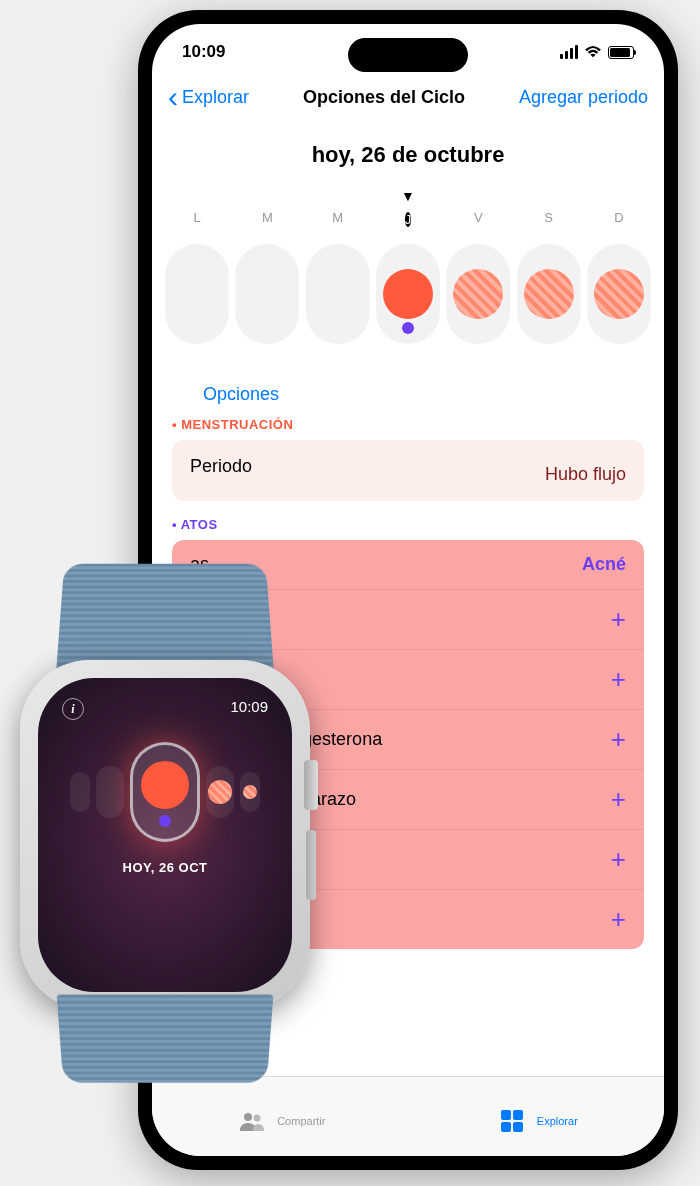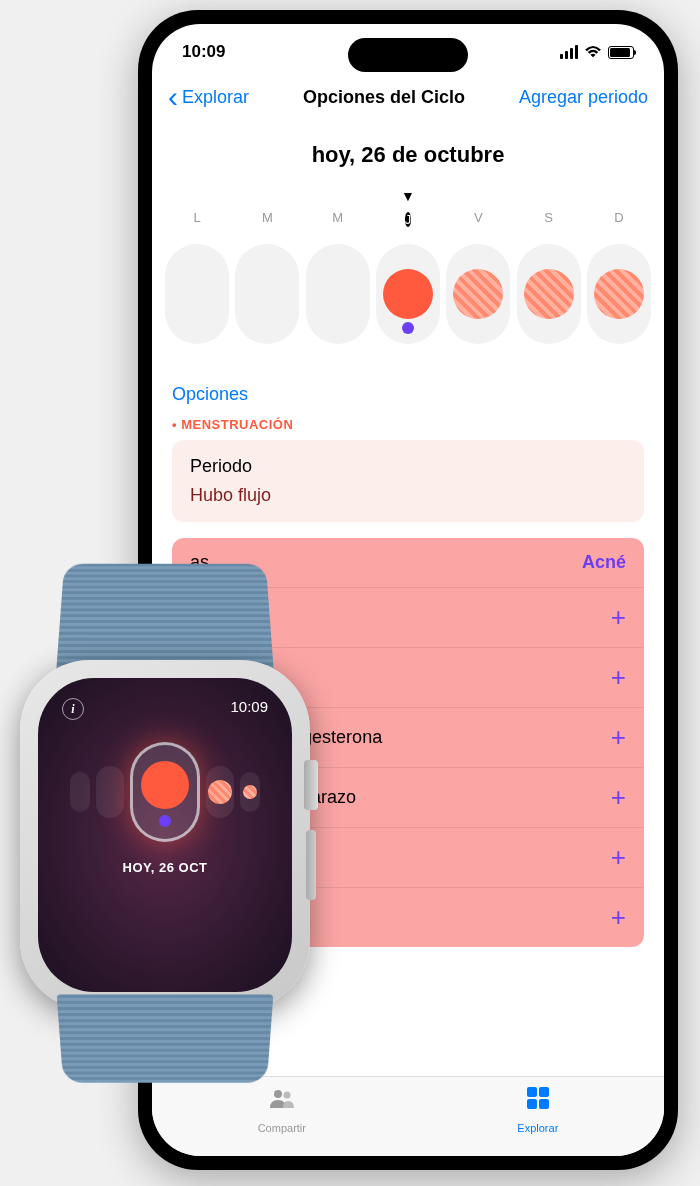--- a/index.html
+++ b/index.html
@@ -143,40 +143,40 @@
     .section-header {
       display: flex;
       justify-content: space-between;
       align-items: center;
       margin-bottom: 12px;
     }
     .section-title {
       font-size: 22px;
       font-weight: 700;
     }
-    .section-link { color: #007aff; font-size: 18px; }
+    .section-link { color: #007aff; font-size: 18px; margin-left: 31px; }
     .sub-label {
       font-size: 13px;
       font-weight: 700;
       color: #ff5a3d;
       letter-spacing: 0.5px;
       margin-bottom: 8px;
     }
     .sub-label.other { color: #6c3ff5; }
     .sub-label::before { content: '• '; }
     
     .log-row {
       display: flex;
       justify-content: space-between;
       padding: 16px 18px;
       border-radius: 12px;
       font-size: 18px;
       margin-bottom: 16px;
     }
-    .log-row.period-row { background: #fcefeb; flex-direction: column; }
+    .log-row.period-row { background: #fcefeb; }
     .log-row .value { color: #7f1d1d; font-weight: 400; margin-top: 8px; }
     
     .data-list {
       background: #fca5a5;
       border-radius: 12px;
       overflow: hidden;
       text-align: right;
     }
     .data-row {
       display: flex;
@@ -198,21 +198,20 @@
       right: 0;
       height: 80px;
       background: rgba(248,248,248,0.95);
       border-top: 1px solid #ddd;
       display: flex;
       justify-content: space-around;
       padding-top: 8px;
     }
     .tab {
       display: flex;
-      flex-direction: column;
       align-items: center;
       gap: 11px;
       font-size: 11px;
       color: #999;
     }
     .tab.active { color: #007aff; }
     .tab-icon { width: 28px; height: 26px; display: flex; align-items: center; justify-content: center; font-size: 22px; }
     
     
     .watch-wrapper {
@@ -410,20 +409,21 @@
 
       <div class="section">
         <div class="section-header">
           <div class="section-link">Opciones</div>
         </div>
         <div class="sub-label">MENSTRUACIÓN</div>
         <div class="log-row period-row">
           <span>Periodo</span>
           <span class="value">Hubo flujo</span>
         </div>
+        <div class="sub-label other">ATOS</div>
         <div class="data-list">
           <div class="data-row">
               <span>as</span>
               <span class="value">Acné</span>
             </div>
           <div class="data-row">
               <span>exual</span>
               <span class="plus-icon">+</span>
             </div>
           <div class="data-row">

